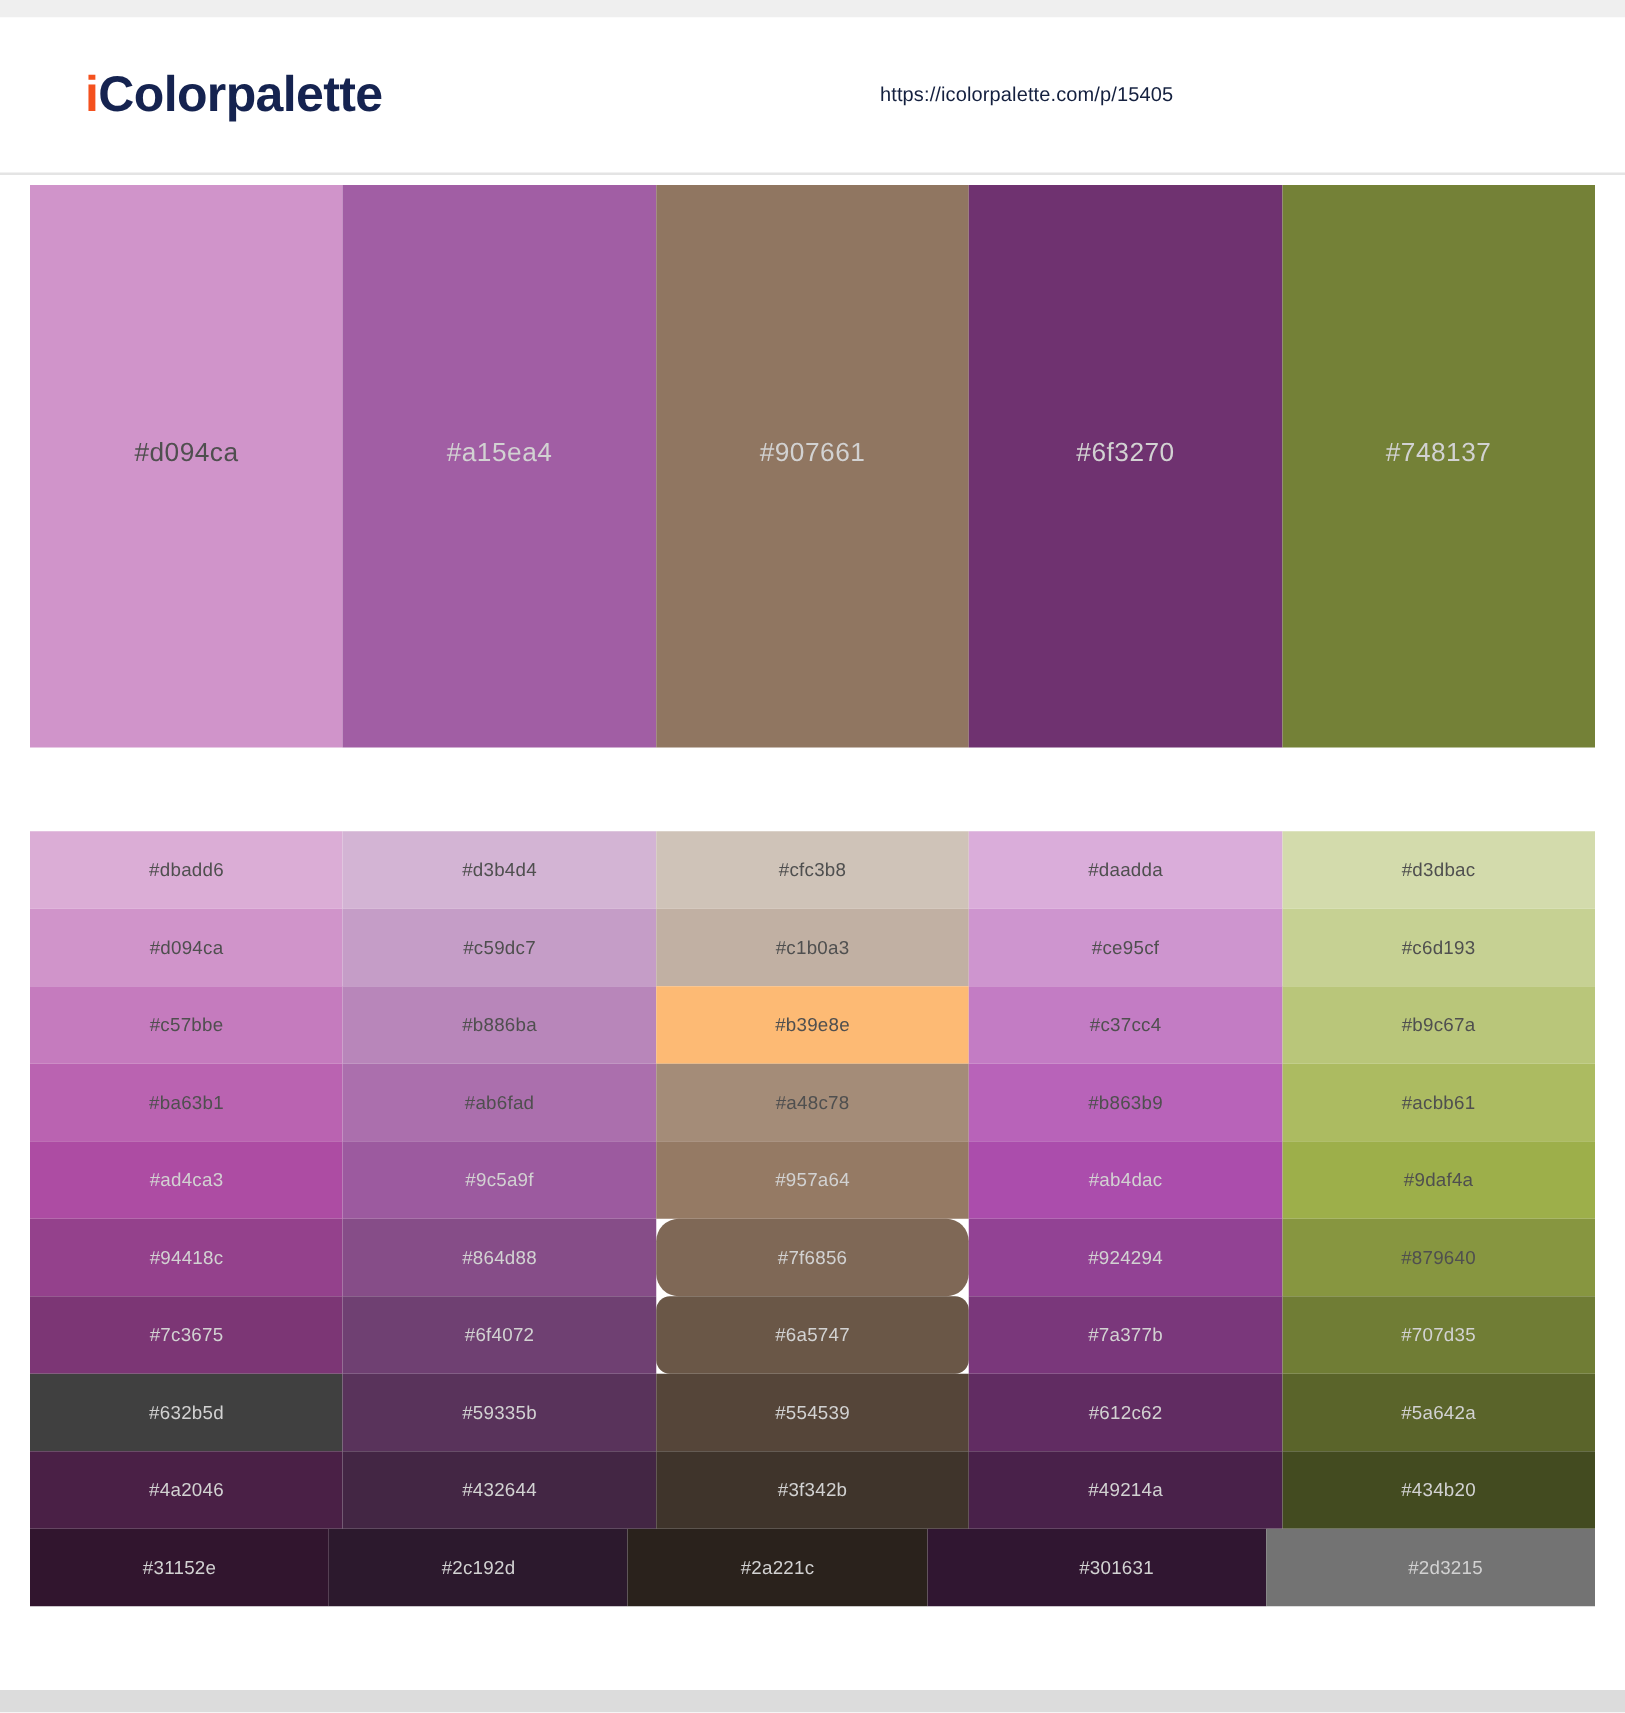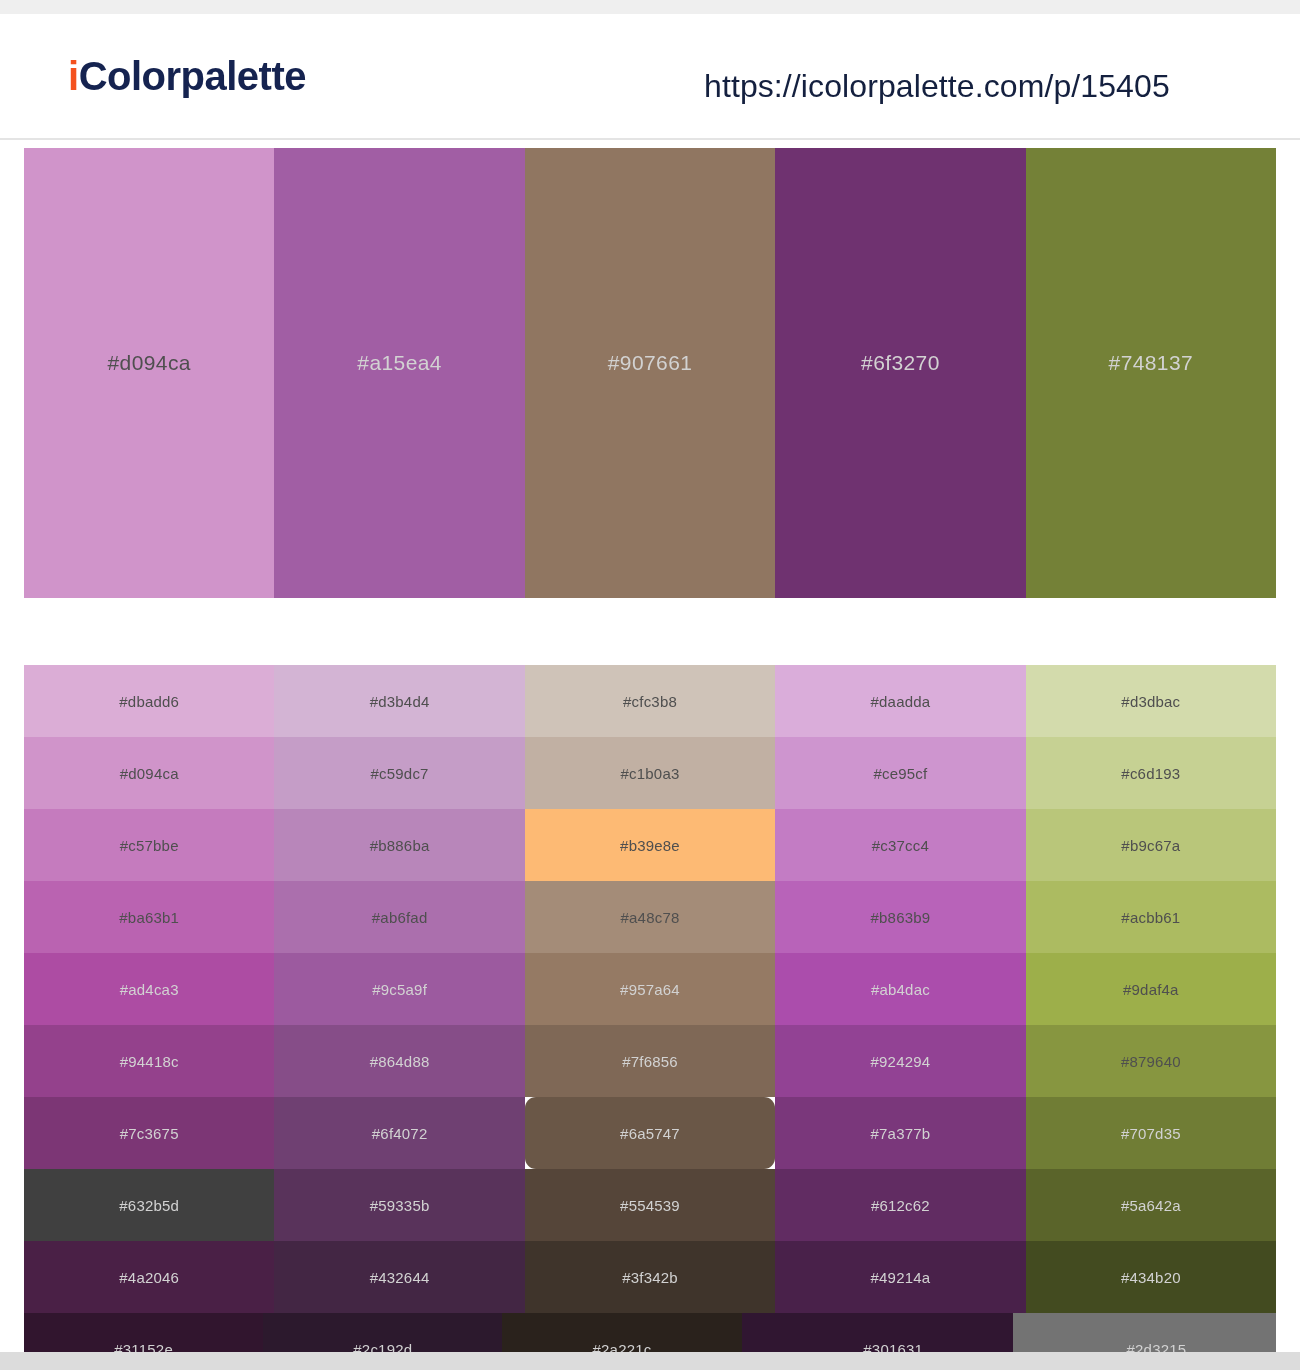--- a/index.html
+++ b/index.html
@@ -47,21 +47,21 @@
     letter-spacing: -0.5px;
     color: #152350;
     white-space: nowrap;
   }
   .logo .logo-i { color: #f4511e; }
 
   .header-url {
     position: absolute;
     left: 704px;
     top: 54px;
-    font-size: 32px;
+    font-size: 16px;
     color: #14203f;
     white-space: nowrap;
     letter-spacing: 0.1px;
   }
 
   
   .palette-strip {
     position: absolute;
     left: 24px;
     top: 148px;
@@ -88,21 +88,21 @@
   
   .shades {
     position: absolute;
     left: 24px;
     top: 665px;
     width: 1252px;
   }
   .shade-row {
     display: flex;
     width: 100%;
-    height: 72px;
+    height: 62px;
   }
   .shade-cell {
     flex: 1 1 0;
     display: flex;
     align-items: center;
     justify-content: center;
     font-size: 15px;
     letter-spacing: 0.2px;
   }
 
@@ -180,21 +180,21 @@
       <div class="shade-row">
         <div class="shade-cell label-light" style="background: rgb(173, 76, 163);">#ad4ca3</div>
         <div class="shade-cell label-light" style="background: rgb(156, 90, 159);">#9c5a9f</div>
         <div class="shade-cell label-light" style="background: rgb(149, 122, 100);">#957a64</div>
         <div class="shade-cell label-light" style="background: rgb(171, 77, 172);">#ab4dac</div>
         <div class="shade-cell label-dark" style="background: rgb(157, 175, 74);">#9daf4a</div>
       </div>
       <div class="shade-row">
         <div class="shade-cell label-light" style="background: rgb(148, 65, 140);">#94418c</div>
         <div class="shade-cell label-light" style="background: rgb(134, 77, 136);">#864d88</div>
-        <div class="shade-cell label-light" style="background: rgb(127, 104, 86);">#7f6856</div>
+        <div class="shade-cell label-light" style="background: rgb(127, 104, 86); border-radius: 18px;">#7f6856</div>
         <div class="shade-cell label-light" style="background: rgb(146, 66, 148);">#924294</div>
         <div class="shade-cell label-dark" style="background: rgb(135, 150, 64);">#879640</div>
       </div>
       <div class="shade-row">
         <div class="shade-cell label-light" style="background: rgb(124, 54, 117);">#7c3675</div>
         <div class="shade-cell label-light" style="background: rgb(111, 64, 114);">#6f4072</div>
         <div class="shade-cell label-light" style="background: rgb(106, 87, 71); border-radius: 11px;">#6a5747</div>
         <div class="shade-cell label-light" style="background: rgb(122, 55, 123);">#7a377b</div>
         <div class="shade-cell label-light" style="background: rgb(112, 125, 53);">#707d35</div>
       </div>

